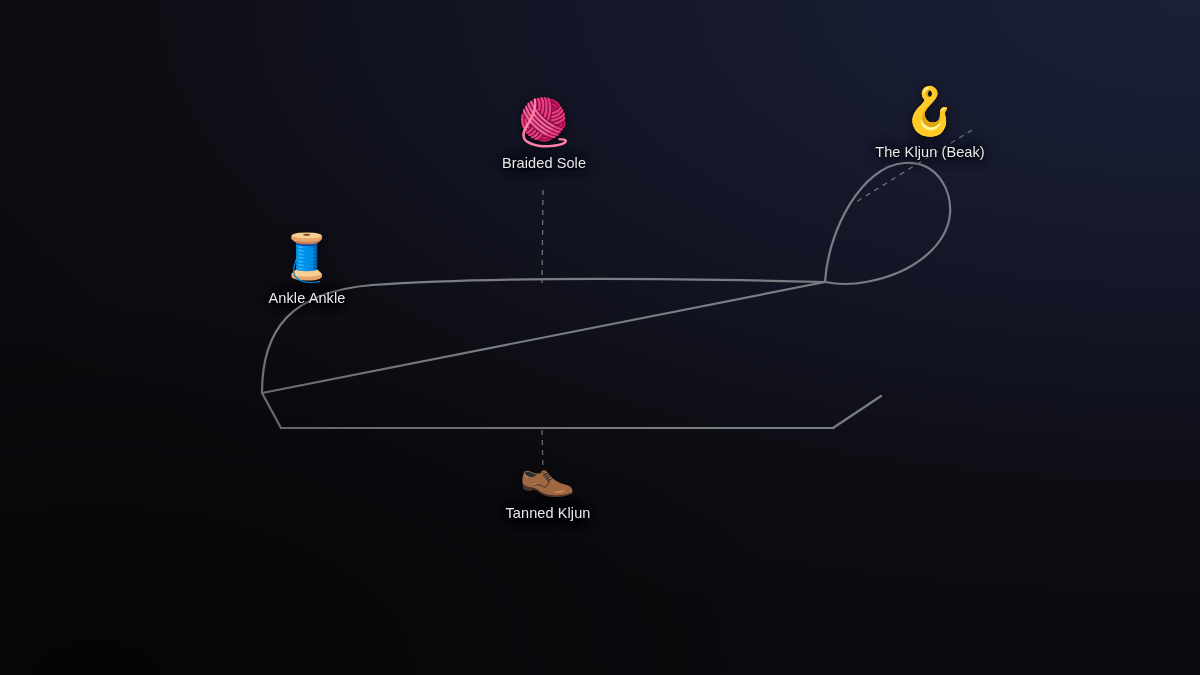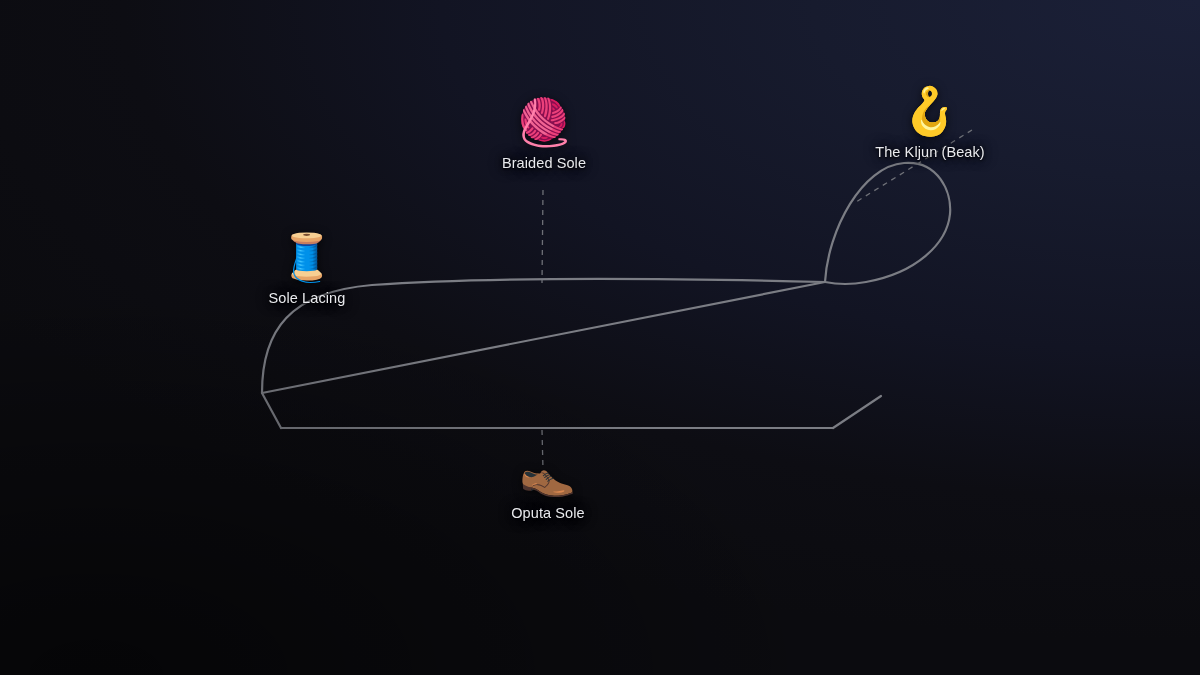--- a/index.html
+++ b/index.html
@@ -93,26 +93,26 @@
     <span class="label">Braided Sole</span>
   </div>
 
   <div class="node" id="node-the-kljun-beak" style="left:930px; top:85px;">
     <span class="emoji">🪝</span>
     <span class="label">The Kljun (Beak)</span>
   </div>
 
   <div class="node" id="node-ankle-lacing" style="left:307px; top:231px;">
     <span class="emoji">🧵</span>
-    <span class="label">Sole Lacing</span>
+    <span class="label">Ankle Ankle</span>
   </div>
 
   <div class="node" id="node-tanned-sole" style="left:548px; top:446px;">
     <span class="emoji">👞</span>
-    <span class="label">Oputa Sole</span>
+    <span class="label">Tanned Kljun</span>
   </div>
 
   <div id="footer">
 
     
 
     
 
     
   </div>

